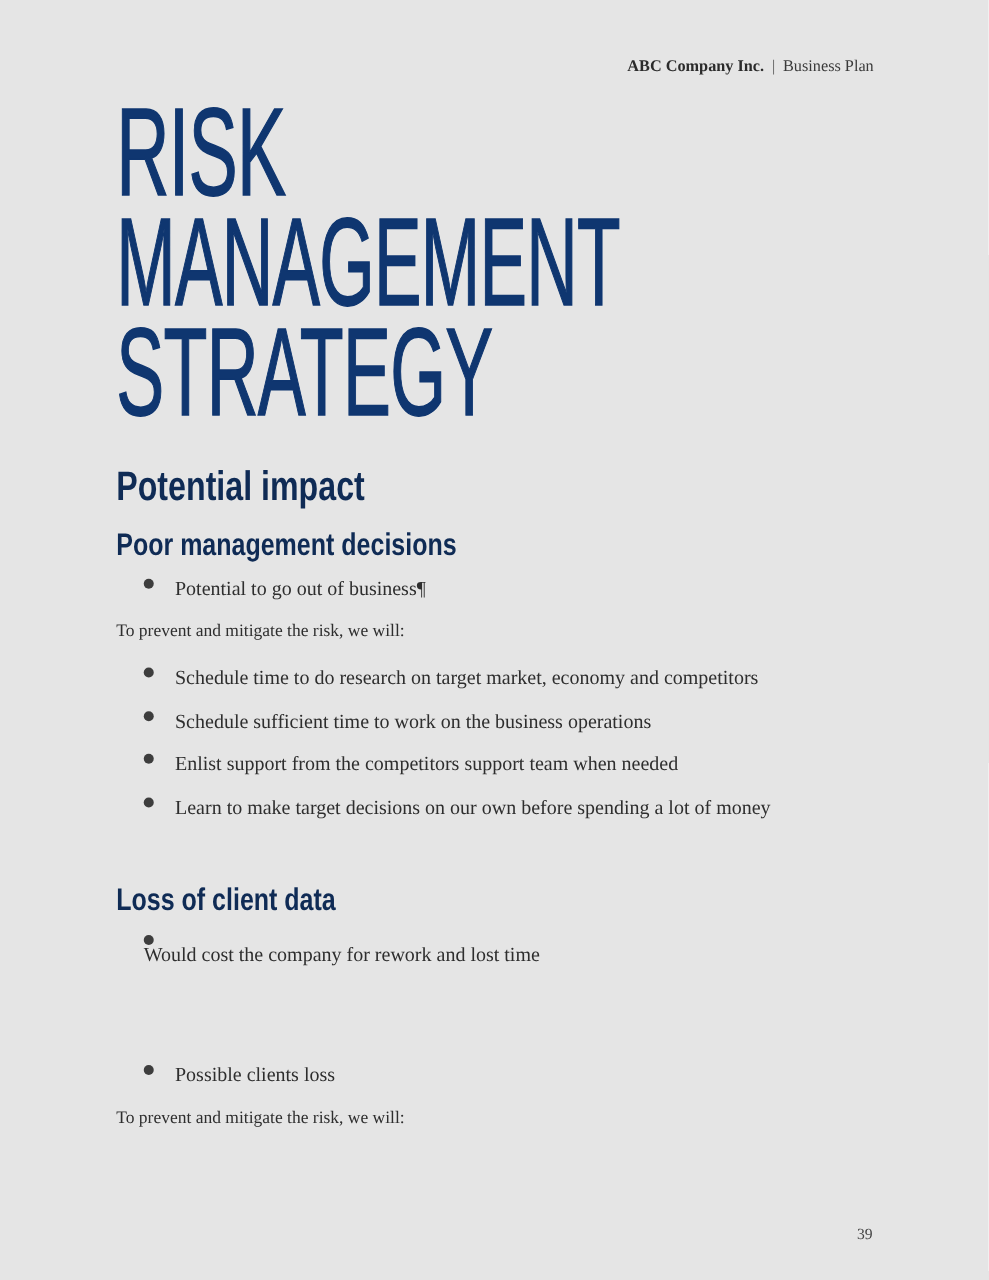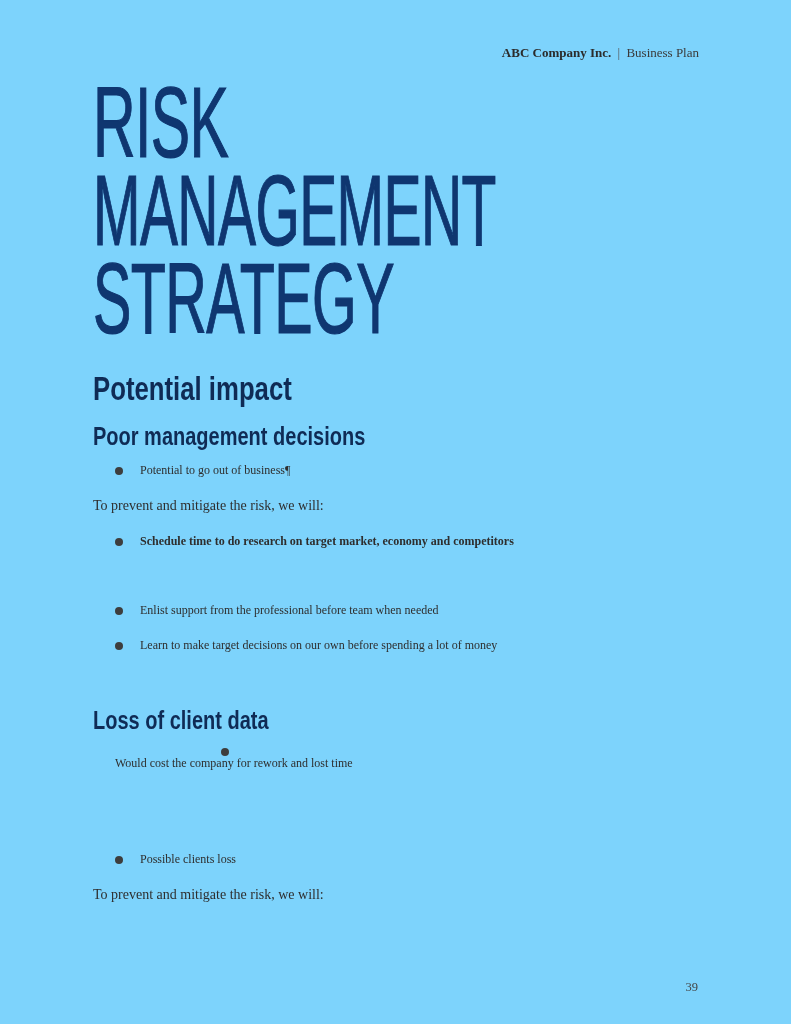--- a/index.html
+++ b/index.html
@@ -6,21 +6,21 @@
     html, body {
       width: 791px;
       height: 1024px;
       background: #ffffff;
       overflow: hidden;
     }
     .page {
       position: relative;
       width: 791px;
       height: 1024px;
-      background: #7dd3fc;
+      background: #e5e5e5;
     }
     .header {
       position: absolute;
       top: 45px;
       right: 92px;
       font-family: "Liberation Serif", "DejaVu Serif", serif;
       font-size: 13px;
       color: #3a3a3a;
       white-space: nowrap;
     }
@@ -82,25 +82,25 @@
       left: 93px;
       font-family: "Liberation Serif", "DejaVu Serif", serif;
       font-size: 14px;
       color: #2e2e2e;
       white-space: nowrap;
     }
     .bullet-item {
       position: absolute;
       left: 115px;
       font-family: "Liberation Serif", "DejaVu Serif", serif;
-      font-size: 12px;
+      font-size: 16px;
       color: #2e2e2e;
       white-space: nowrap;
       display: flex;
-      align-items: center;
+      align-items: flex-start;
     }
     .bullet-dot {
       display: inline-block;
       width: 8px;
       height: 8px;
       border-radius: 50%;
       background: #3d3d3d;
       margin-right: 17px;
       flex-shrink: 0;
     }
@@ -135,27 +135,31 @@
 
   <h3 class="h3" style="top:422px;">Poor management decisions</h3>
 
   <div class="bullet-item" style="top:463px;">
     <span class="bullet-dot"></span>
     <span>Potential to go out of business¶</span>
   </div>
 
   <p class="body-text" style="top:498px;">To prevent and mitigate the risk, we will:</p>
 
-  <div class="bullet-item" style="top:534px;font-weight:bold;">
+  <div class="bullet-item" style="top:534px;">
     <span class="bullet-dot"></span>
     <span>Schedule time to do research on target market, economy and competitors</span>
   </div>
+  <div class="bullet-item" style="top:569px;">
+    <span class="bullet-dot"></span>
+    <span>Schedule sufficient time to work on the business operations</span>
+  </div>
   <div class="bullet-item" style="top:603px;">
     <span class="bullet-dot"></span>
-    <span>Enlist support from the professional before team when needed</span>
+    <span>Enlist support from the competitors support team when needed</span>
   </div>
   <div class="bullet-item" style="top:638px;">
     <span class="bullet-dot"></span>
     <span>Learn to make target decisions on our own before spending a lot of money</span>
   </div>
 
   <h3 class="h3" style="top:706px;">Loss of client data</h3>
 
   <div class="bullet-item" style="top:748px;flex-direction:column;">
     <span class="bullet-dot"></span>

